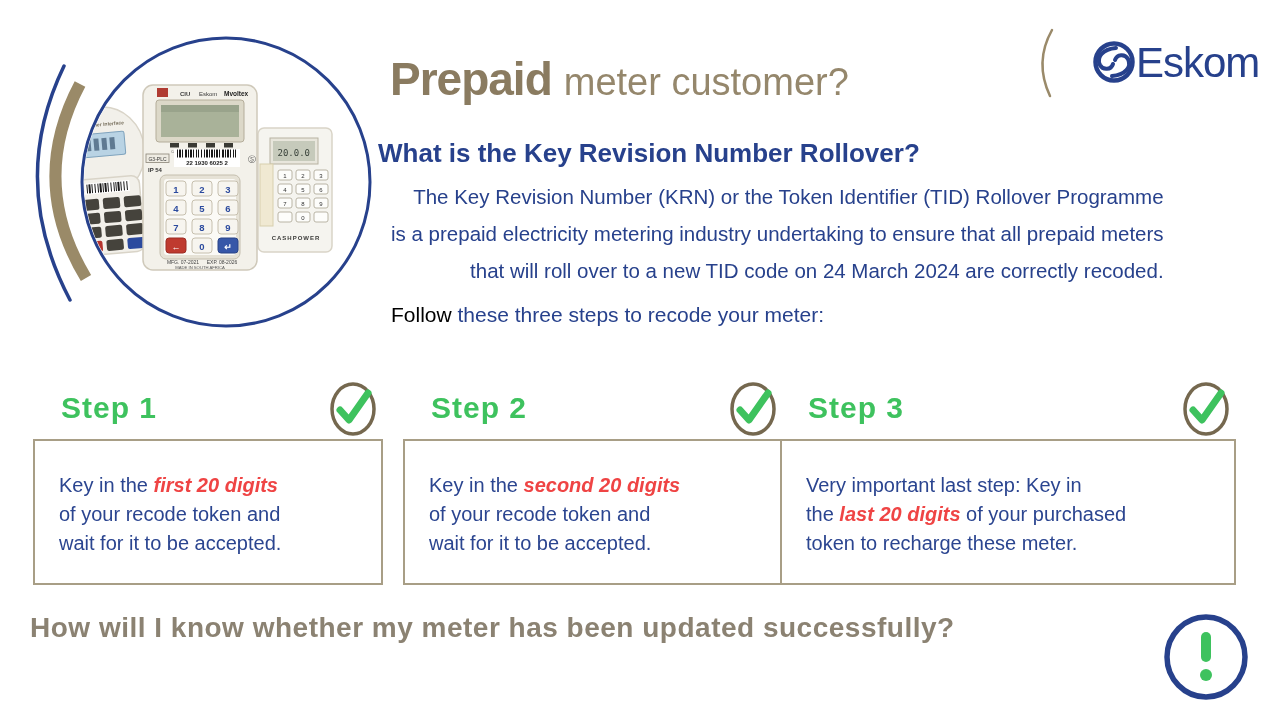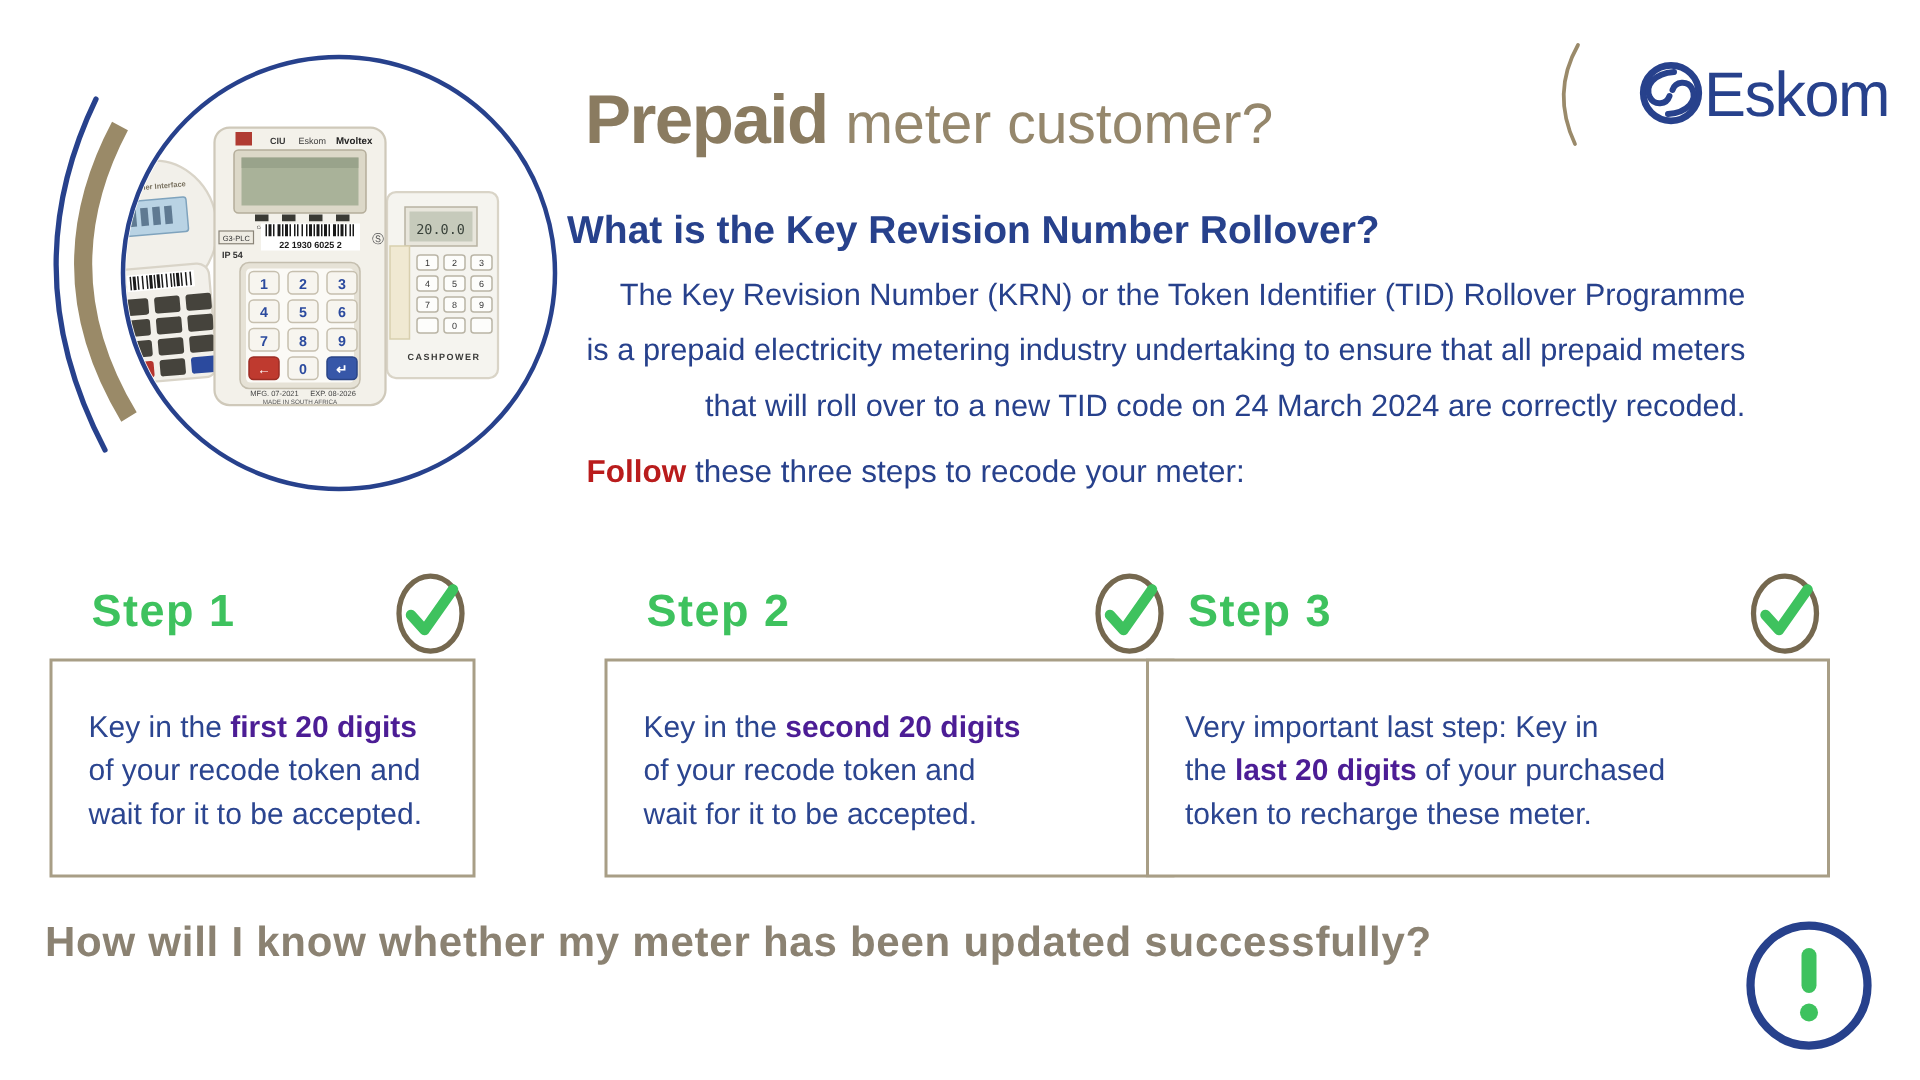--- a/index.html
+++ b/index.html
@@ -14,32 +14,32 @@
 
   
   .title{position:absolute;left:390px;top:52px;white-space:nowrap;}
   .title .t-bold{font-size:46px;font-weight:700;color:#8a7b60;letter-spacing:-1px;}
   .title .t-rest{font-size:38px;font-weight:400;color:#95876c;margin-left:12px;}
 
   .kicker{position:absolute;left:378px;top:138px;font-size:26px;font-weight:700;color:#27418c;white-space:nowrap;}
   .para{position:absolute;left:391px;top:178px;font-size:20.5px;line-height:37px;color:#27418c;}
   .para div{white-space:nowrap;text-align:right;}
   .follow{position:absolute;left:391px;top:303px;font-size:21px;color:#27418c;white-space:nowrap;}
-  .follow b{color:#b91c1c;font-weight:700;}
+  .follow b{color:#000000;font-weight:400;}
 
   
   .step-col{position:absolute;top:381px;}
-  .step-col.c1{left:33px;width:284px;}
+  .step-col.c1{left:33px;width:350px;}
   .step-col.c2{left:403px;width:380px;}
-  .step-col.c3{left:764px;width:456px;}
+  .step-col.c3{left:780px;width:456px;}
   .step-head{display:flex;justify-content:space-between;align-items:center;height:54px;padding:0 4px 0 28px;}
   .step-label{font-size:30px;font-weight:700;color:#3ec25e;letter-spacing:1px;}
   .step-box{margin-top:4px;height:112px;border:2px solid #a89e86;background:#fff;
             padding:30px 0 0 24px;font-size:20px;line-height:29px;color:#2b4590;}
-  .step-box b{font-weight:700;color:#4c1d95;}
+  .step-box b{font-weight:700;color:#ef4444;font-style:italic;}
 
   
   .question{position:absolute;left:30px;top:612px;font-size:28px;font-weight:700;color:#8b8272;letter-spacing:.5px;white-space:nowrap;}
   .alert{position:absolute;left:1160px;top:613px;}
 </style>
 </head>
 <body>
 
 <div class="canvas">
 

